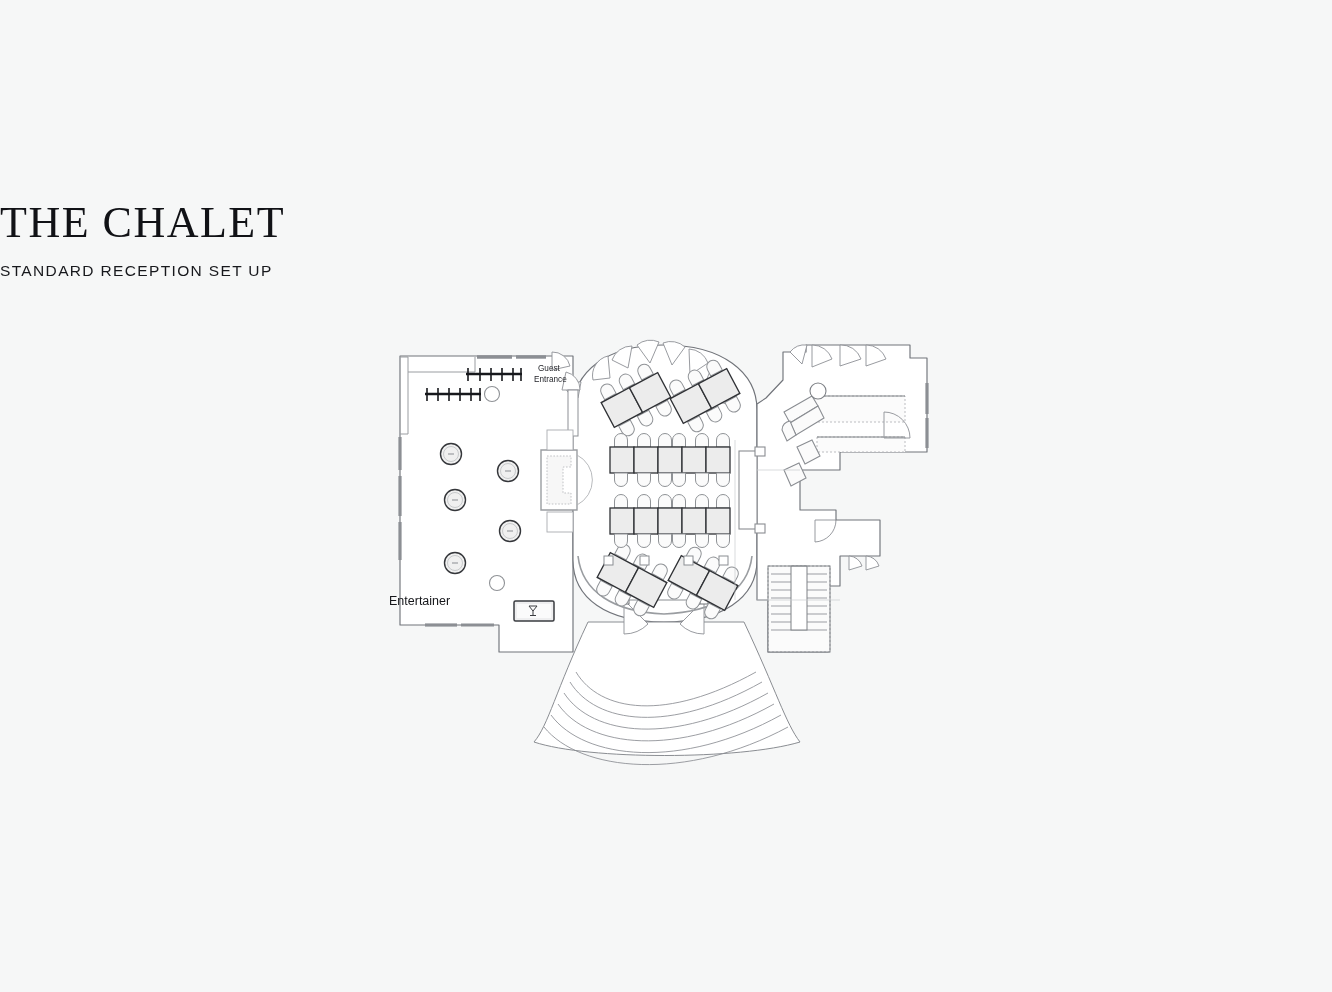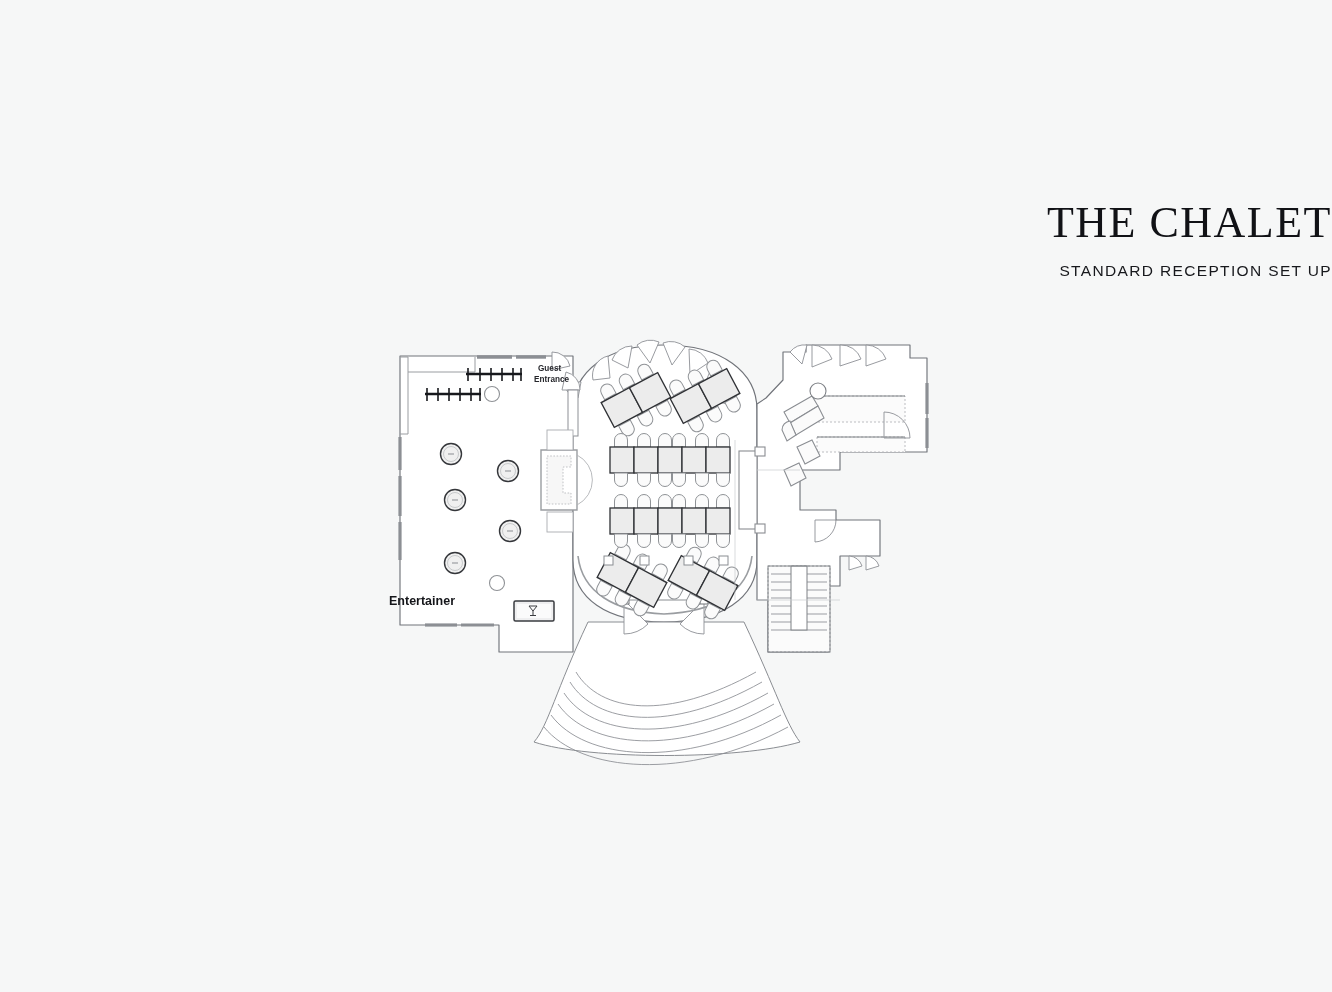--- a/index.html
+++ b/index.html
@@ -20,21 +20,21 @@
     position: absolute;
     inset: 0;
     background: #f6f7f7;
   }
   
   #header {
     position: absolute;
     top: 198px;
     left: 0;
     width: 1332px;
-    text-align: right;
+    text-align: left;
     user-select: none;
   }
   #plan-title {
     font-family: "Liberation Serif", serif;
     font-size: 44px;
     line-height: 50px;
     font-weight: 400;
     letter-spacing: 1.5px;
     color: #111216;
     margin: 0;
@@ -47,21 +47,20 @@
     font-weight: 400;
     color: #17181c;
   }
   
   #plan-wrap {
     position: absolute;
     left: 0;
     top: 0;
     width: 1332px;
     height: 940px;
-    font-weight: bold;
   }
   svg { display: block; }
   text { user-select: none; }
 </style>
 </head>
 <body>
 
 <div id="page">
 
   <div id="header">

